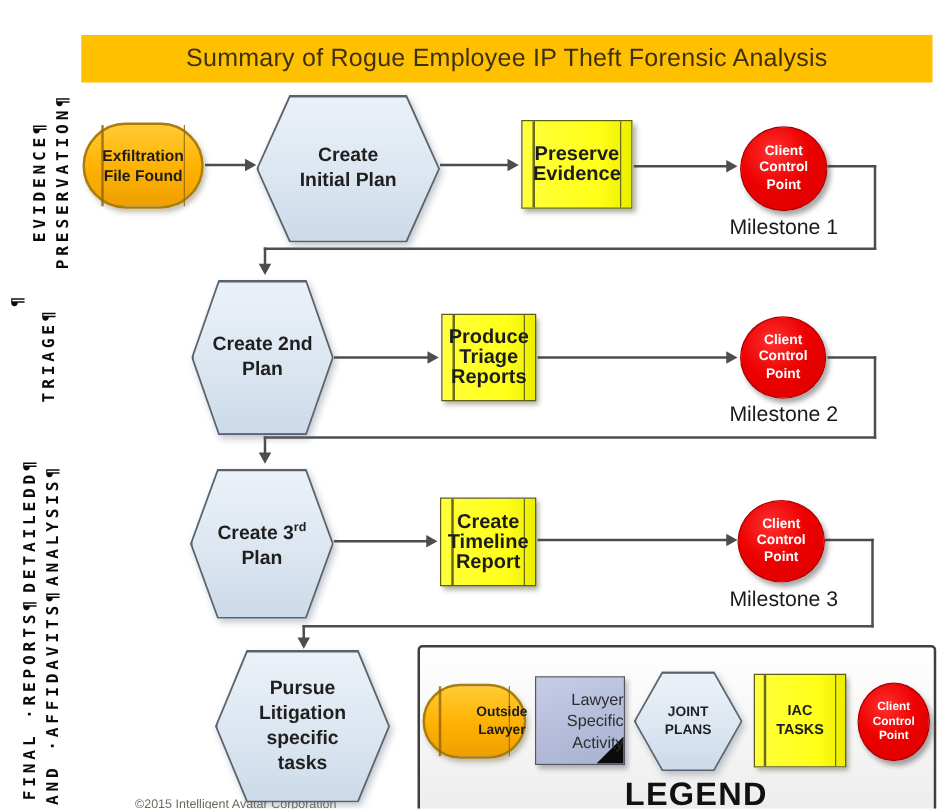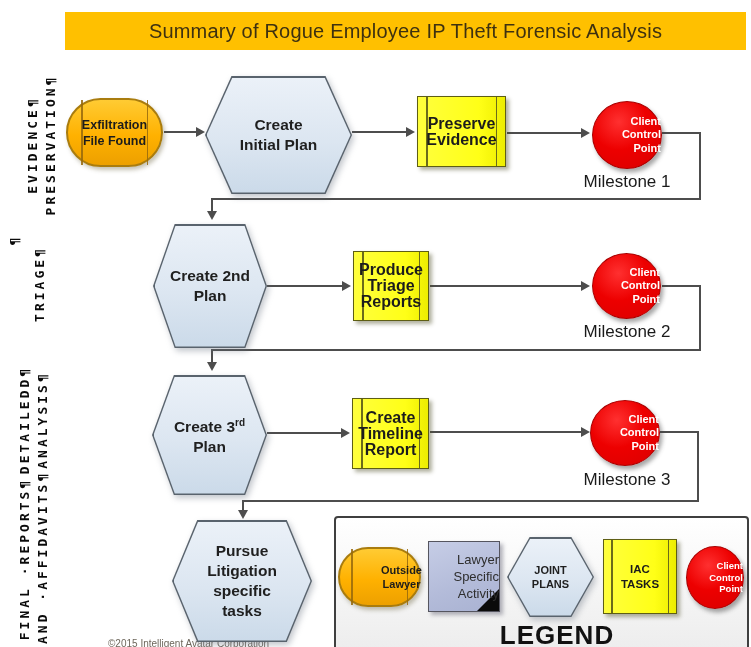--- a/index.html
+++ b/index.html
@@ -1,20 +1,20 @@
 <!DOCTYPE html>
 <html><head>
 <meta charset="utf-8">
 <style>
   html,body{margin:0;padding:0;background:#ffffff;}
   #stage{position:relative;width:751px;height:647px;background:#ffffff;overflow:hidden;
          font-family:"Liberation Sans",sans-serif;}
 
   
-  .title-bar{position:absolute;left:65px;top:12px;width:681px;height:38px;background:#FFC000;
+  .title-bar{position:absolute;left:65px;top:28px;width:681px;height:38px;background:#FFC000;
              display:flex;align-items:center;justify-content:center;
              font-size:20px;color:#3E3110;letter-spacing:.2px;}
 
   
   .vlabel{position:absolute;transform:rotate(-90deg);transform-origin:center;
           font-family:"DejaVu Sans Mono","Liberation Mono",monospace;font-weight:bold;
           font-size:13px;letter-spacing:3px;line-height:18px;color:#0a0a0a;
           text-align:center;white-space:nowrap;}
 
   
@@ -49,21 +49,21 @@
   .task{position:absolute;z-index:2;border:1.5px solid #5E5E14;
         background:linear-gradient(90deg,#FFFF3D 0%,#FFFF17 70%,#EDED00 100%);
         box-shadow:2.5px 3px 4px rgba(80,80,40,.45);}
   .task .seam{position:absolute;top:0;bottom:0;width:1.5px;background:#6B6B1A;}
   .task .seam.l{left:8px;} .task .seam.r{right:8px;}
   .task .shape-text{font-size:16px;line-height:16px;}
 
   .ccp{position:absolute;z-index:2;border-radius:50%;border:1.5px solid #A80000;
        background:radial-gradient(circle at 38% 30%,#FF3030 0%,#ED0000 45%,#D90000 100%);
        box-shadow:2.5px 3.5px 4px rgba(60,60,60,.45);}
-  .ccp .shape-text{font-size:11px;line-height:13.5px;color:#ffffff;align-items:flex-end;}
+  .ccp .shape-text{font-size:11px;line-height:13.5px;color:#ffffff;}
 
   .milestone{position:absolute;z-index:2;width:140px;text-align:center;
              font-size:17px;color:#1a1a1a;}
 
   
   .legend-box{position:absolute;left:334px;top:516px;width:411px;height:140px;z-index:1;
               border:2.5px solid #3F3F3F;border-radius:4px;
               background:linear-gradient(180deg,#ffffff 0%,#ececec 100%);}
   .legend-title{position:absolute;left:457px;top:620px;width:200px;text-align:center;
                 font-size:26px;font-weight:bold;color:#111;letter-spacing:1px;z-index:2;}

